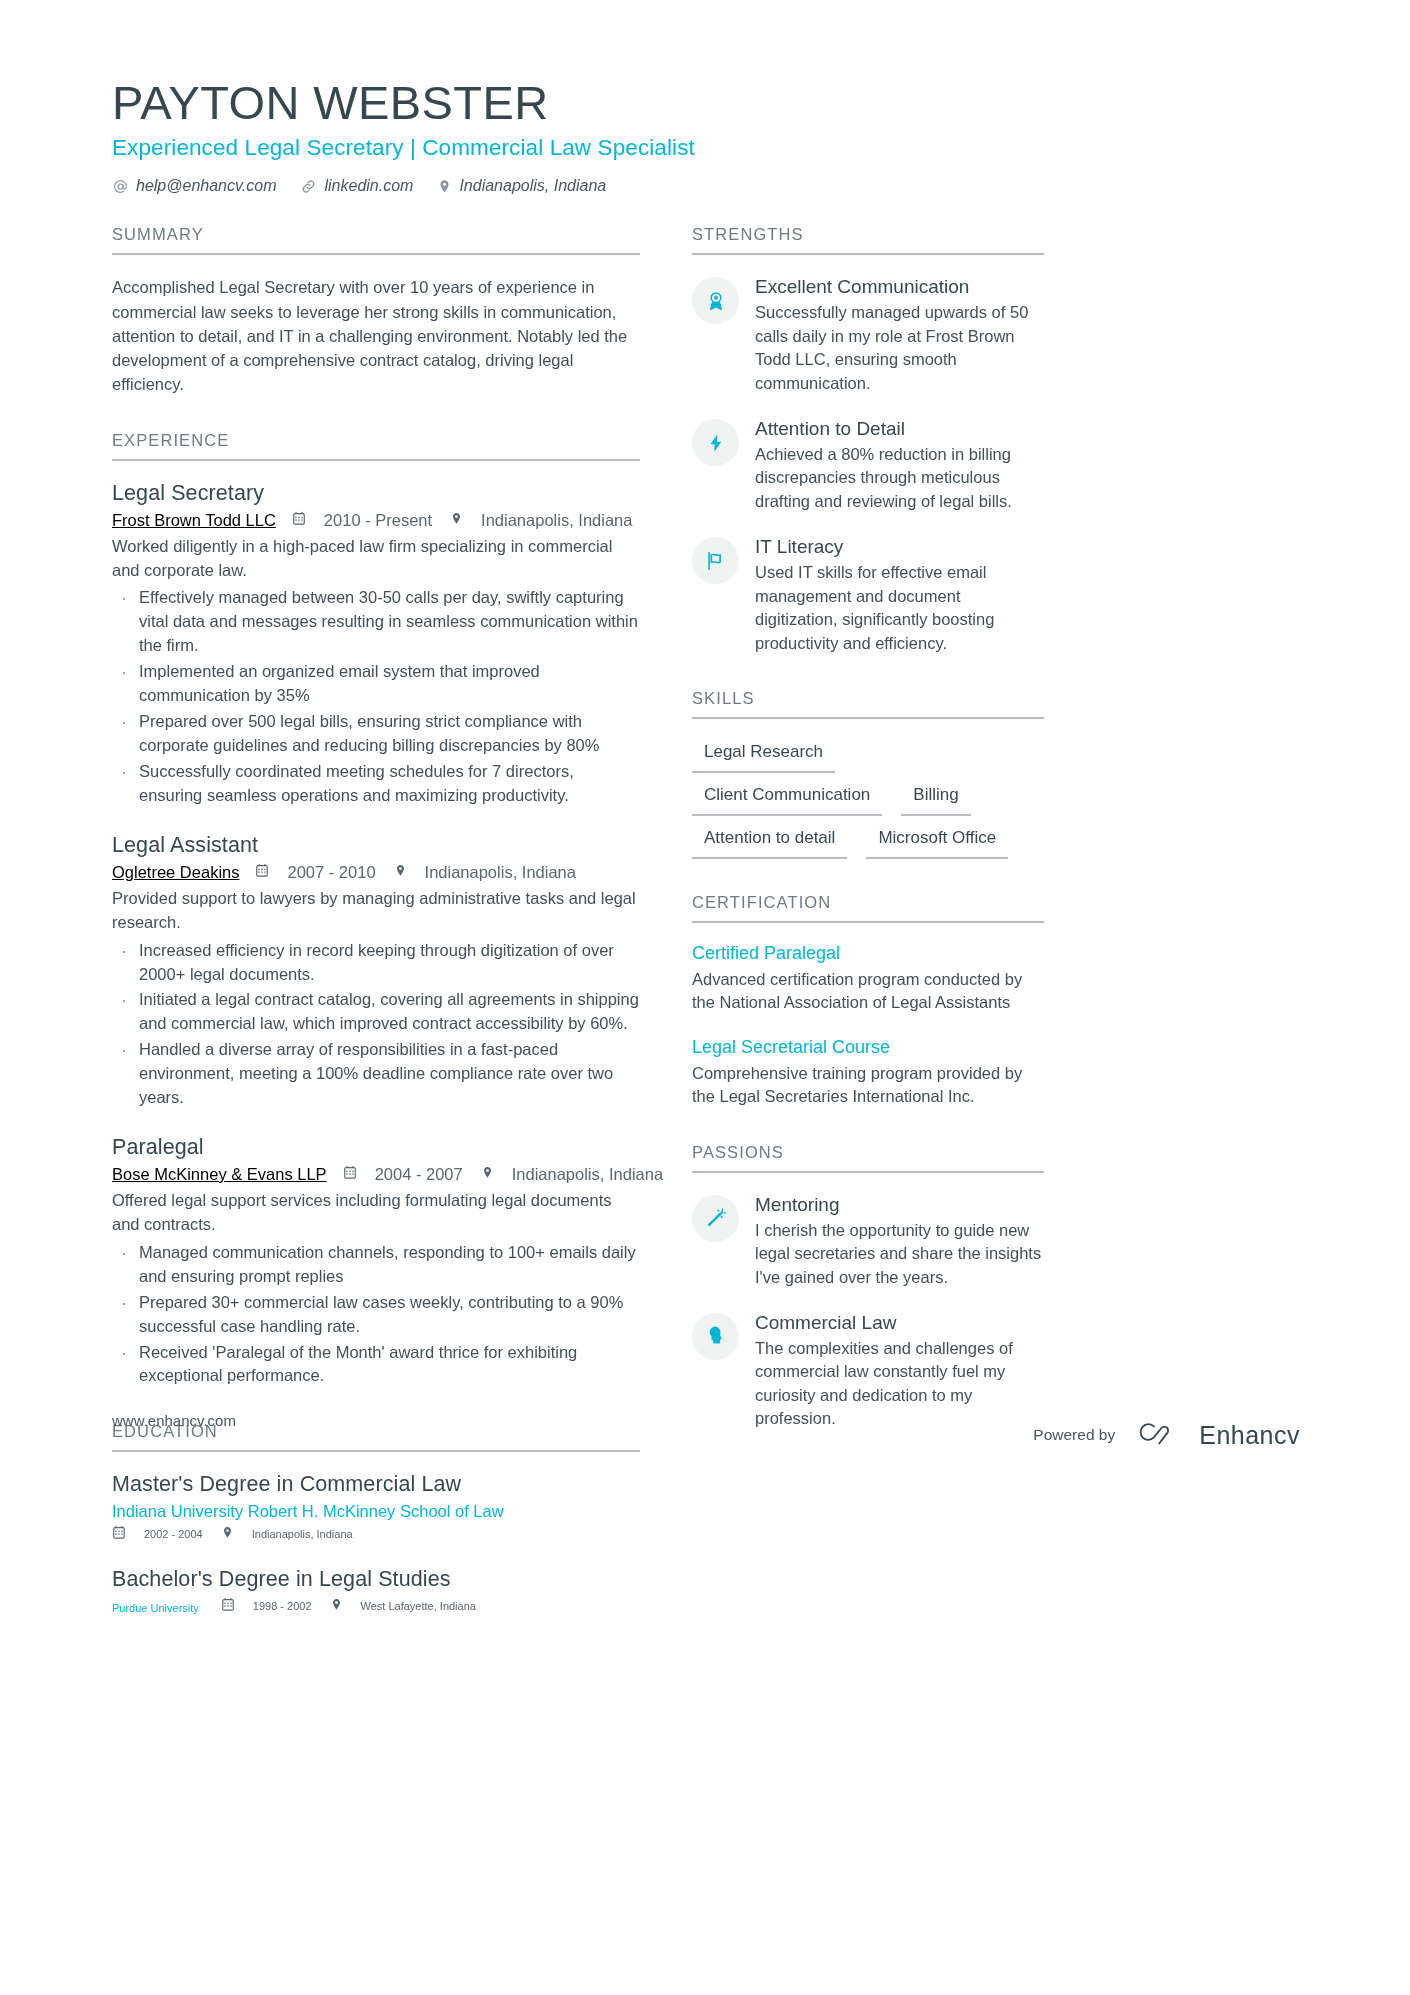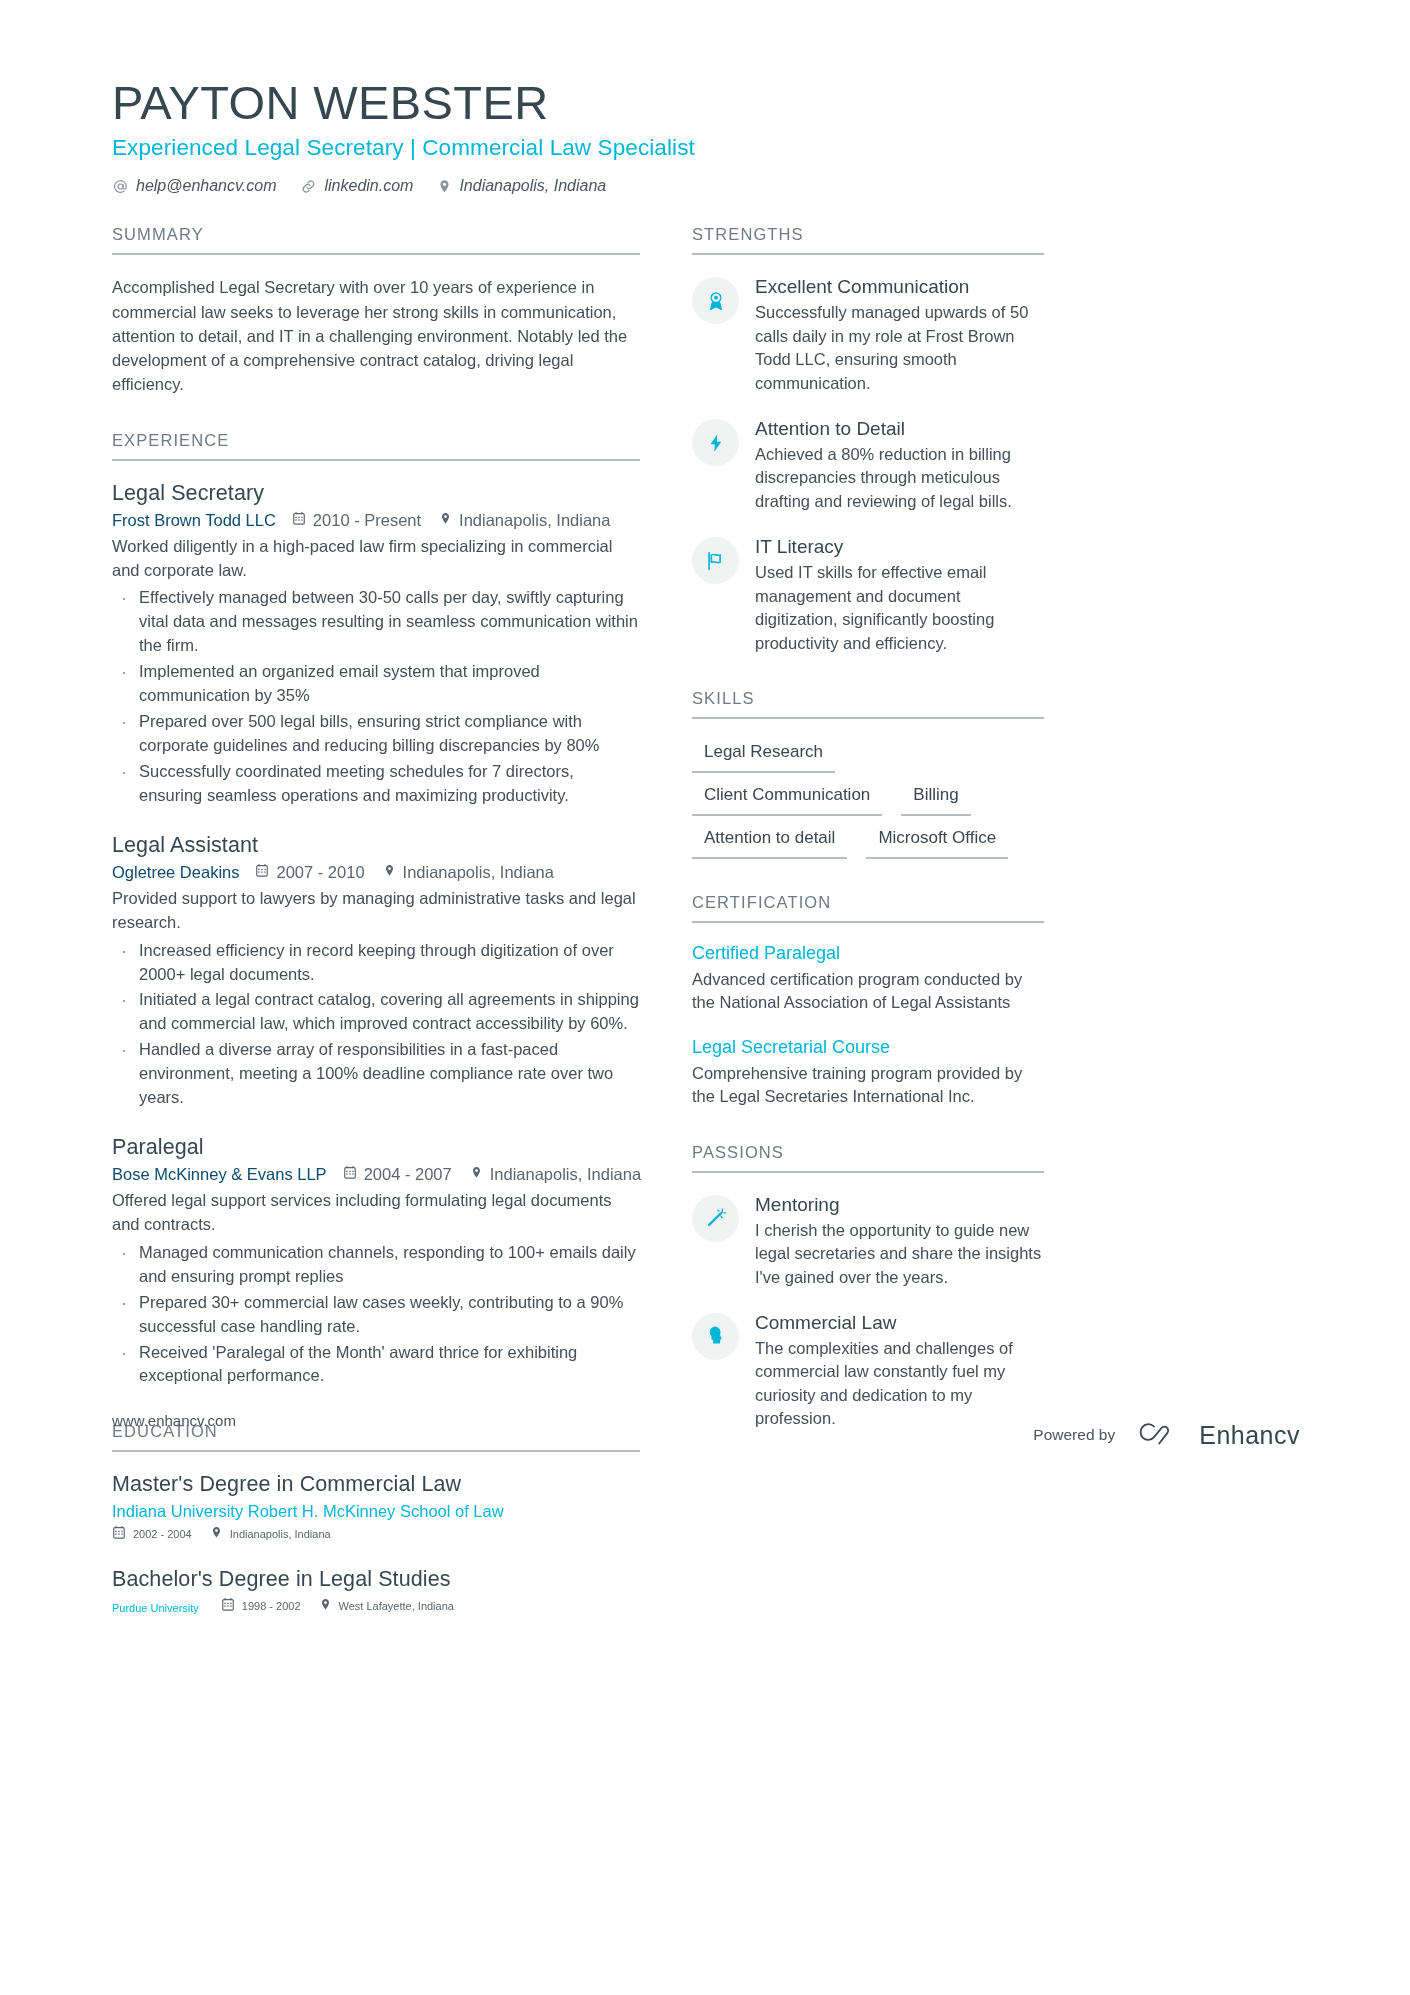--- a/index.html
+++ b/index.html
@@ -81,28 +81,29 @@
     letter-spacing: 0.1px;
   }
   .entry-meta {
     display: flex;
     align-items: baseline;
     font-size: 16.5px;
     color: #5c666e;
     margin-bottom: 5px;
   }
   .entry-org {
-    color: #0c4a6e;
+    color: #000000;
     margin-right: 16px;
     white-space: nowrap;
+    text-decoration: underline;
   }
   .meta-bit {
     display: inline-flex;
     align-items: center;
-    gap: 7px;
+    gap: 18px;
     margin-right: 18px;
     white-space: nowrap;
   }
   .entry-desc {
     font-size: 16.5px;
     line-height: 1.45;
     color: #454f57;
     margin-bottom: 4px;
   }
   ul.bullets { list-style: none; margin-top: 2px; }

